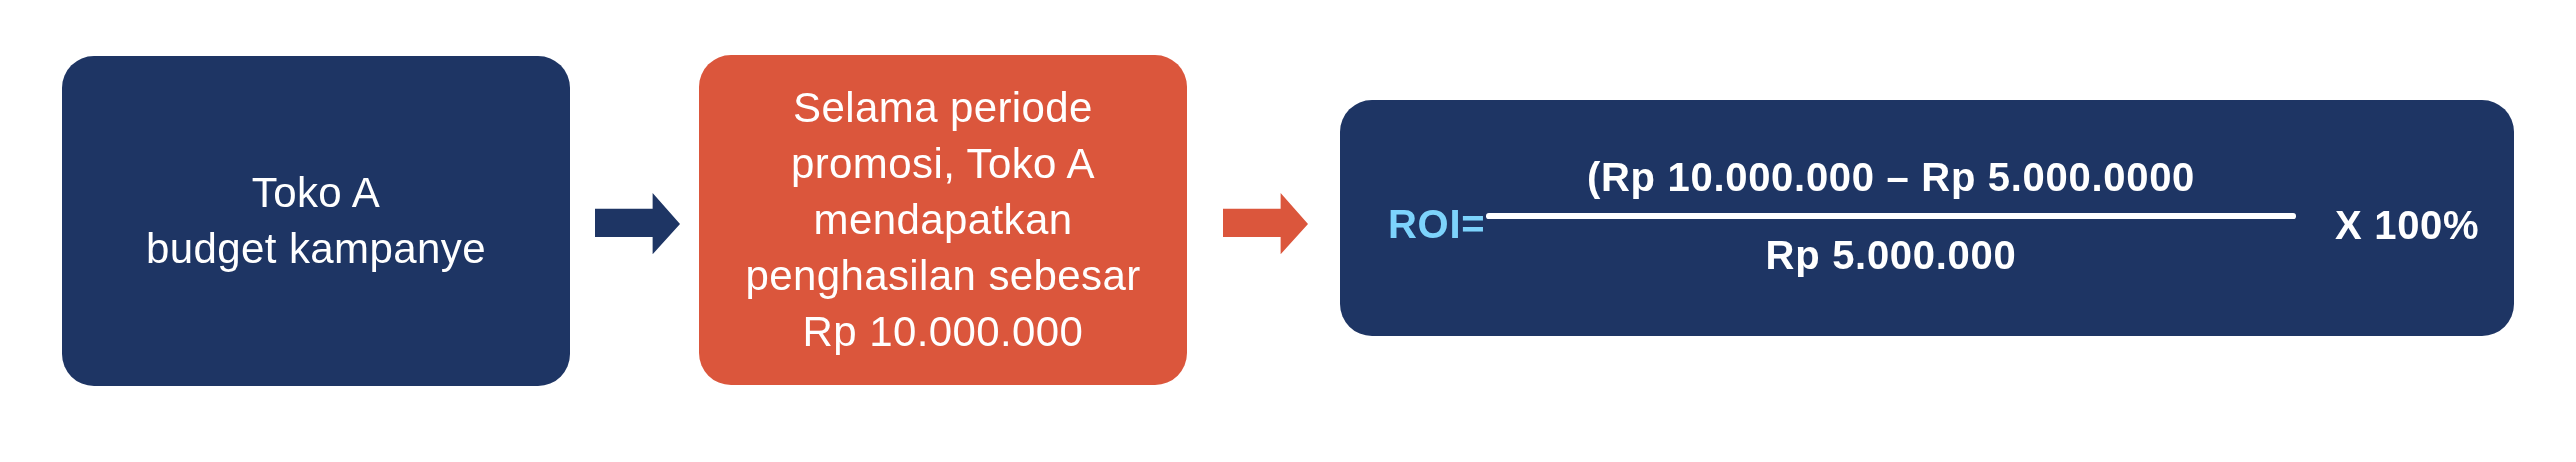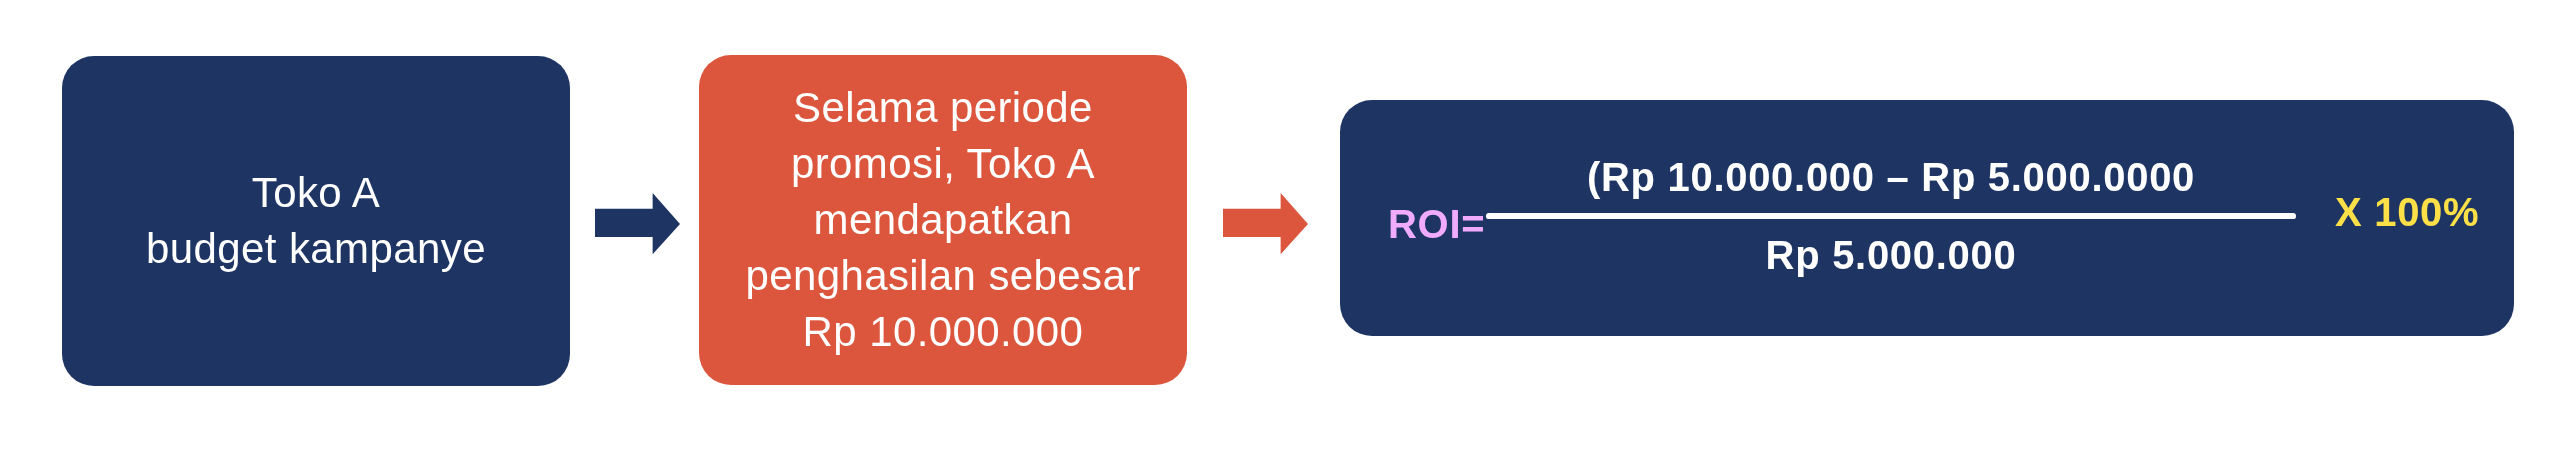--- a/index.html
+++ b/index.html
@@ -33,21 +33,21 @@
   #box1{left:62px;top:56px;width:508px;height:330px;}
   #box2{left:699px;top:55px;width:488px;height:330px;}
   #box3{left:1340px;top:100px;width:1174px;height:236px;}
   .arrow{position:absolute;width:85px;height:62px;}
   #arrow1{left:595px;top:193px;}
   #arrow2{left:1223px;top:193px;}
   .formula-lhs{
     position:absolute;
     left:48px;top:124px;
     transform:translateY(-50%);
-    color:#f0abfc;
+    color:#7dd3fc;
     font-size:40px;font-weight:700;
     white-space:nowrap;
     letter-spacing:0.7px;
   }
   .fraction{
     position:absolute;
     left:146px;top:116px;width:810px;
     transform:translateY(-50%);
     color:#ffffff;
     text-align:center;
@@ -58,23 +58,23 @@
   }
   .fraction .bar{
     height:5.8px;background:#ffffff;border-radius:2.9px;width:100%;
   }
   .fraction .den{
     font-size:40px;font-weight:700;line-height:40px;
     white-space:nowrap;margin-top:16px;letter-spacing:0.7px;
   }
   .formula-mult{
     position:absolute;
-    left:995px;top:112px;
+    left:995px;top:125px;
     transform:translateY(-50%);
-    color:#fde047;
+    color:#ffffff;
     font-size:40px;font-weight:700;
     white-space:nowrap;
     letter-spacing:0.7px;
   }
 </style>
 </head>
 <body>
 
 <div class="canvas">
 

